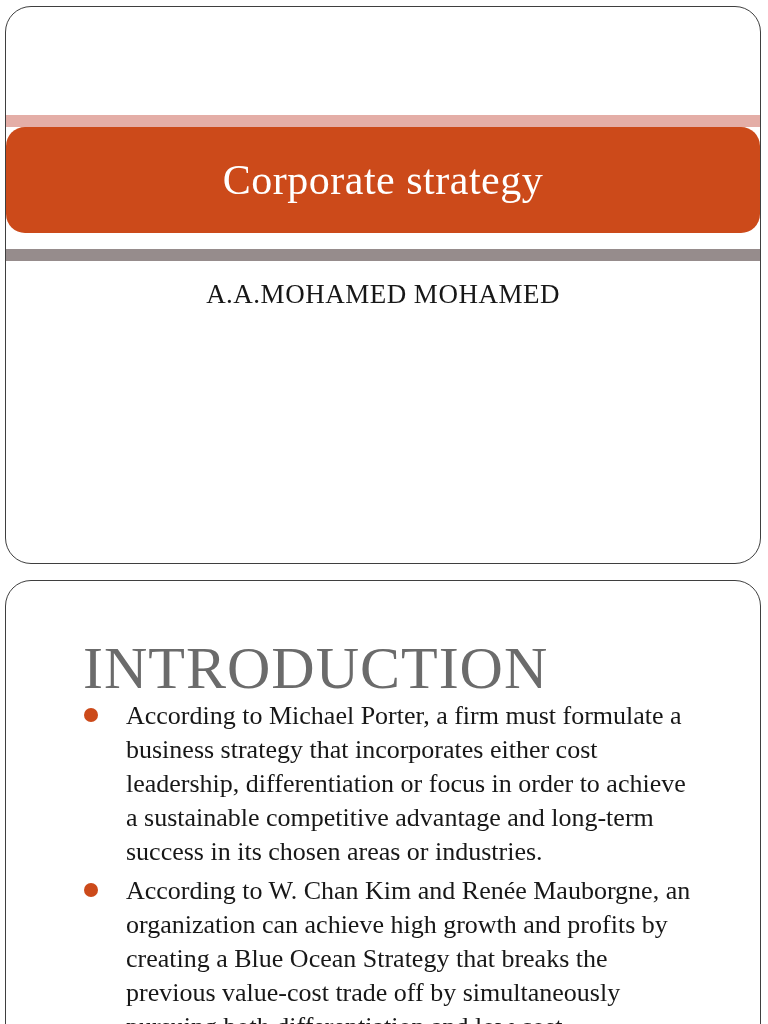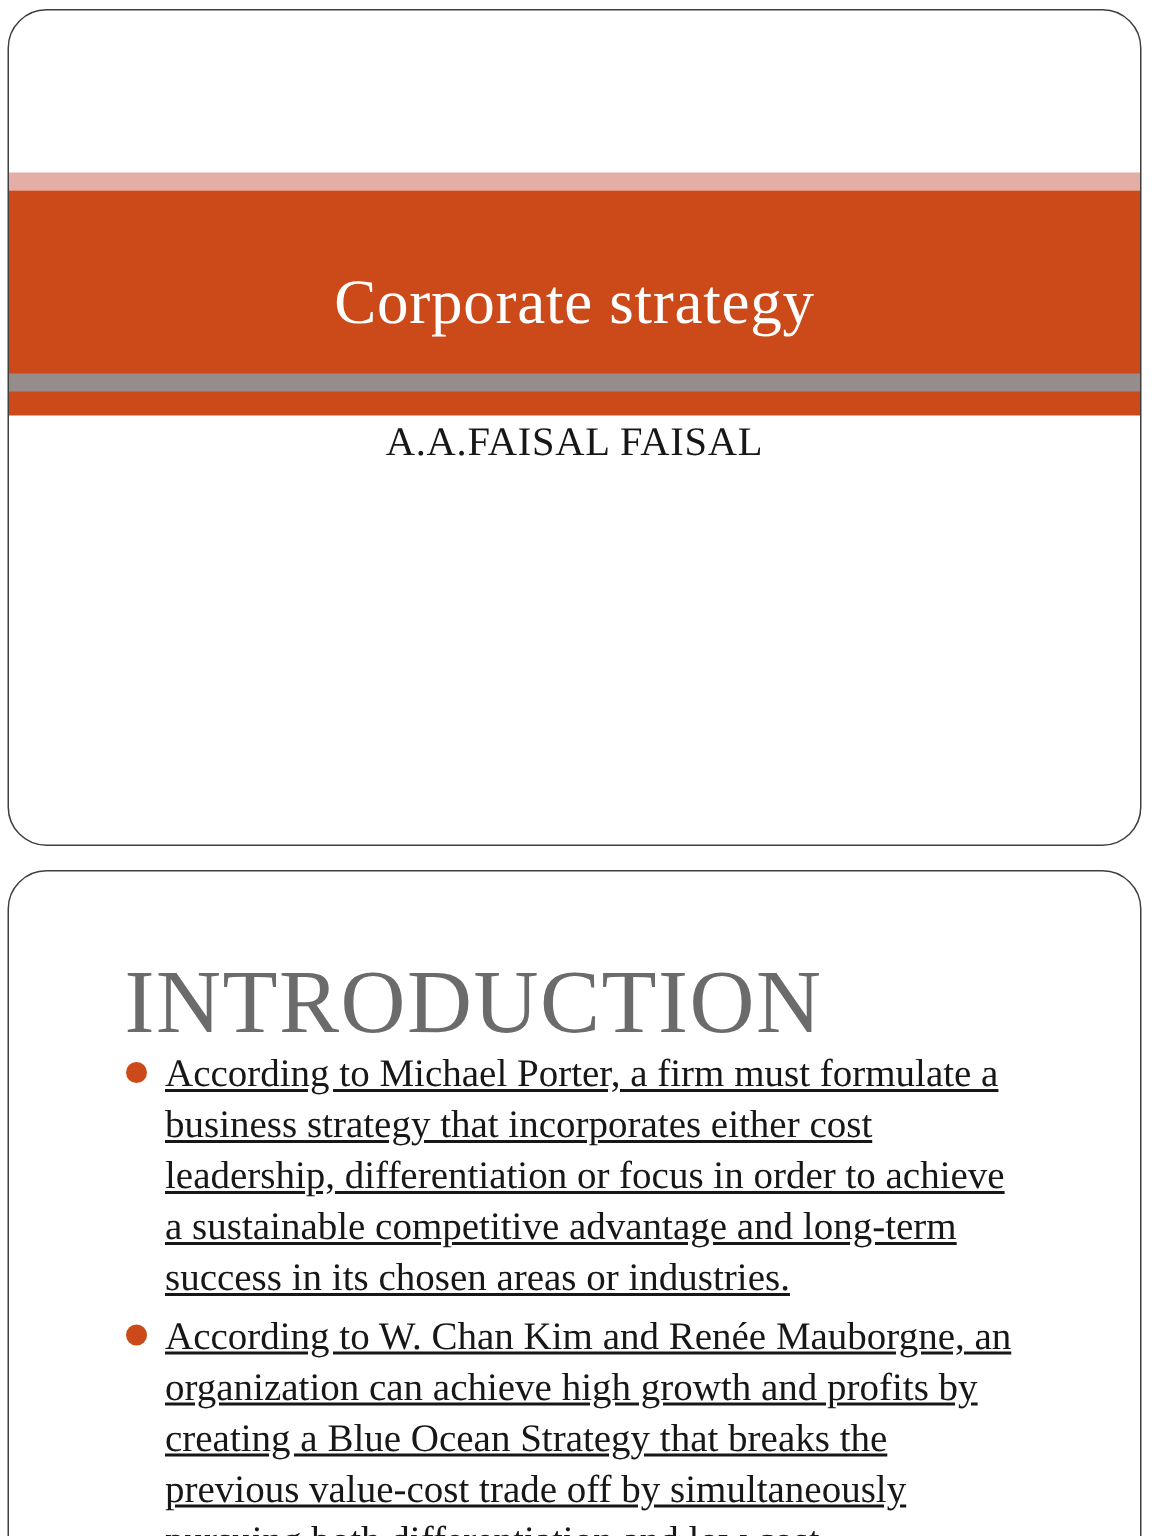--- a/index.html
+++ b/index.html
@@ -21,23 +21,23 @@
   .slide-1 { top: 6px; height: 558px; overflow: hidden; }
   .slide-2 { top: 580px; height: 470px; }
 
   .band-pink {
     position: absolute; left: 0; right: 0;
     top: 108px; height: 12px;
     background: var(--banner-pink, #e4aea7);
   }
   .band-orange {
     position: absolute; left: 0; right: 0;
-    top: 120px; height: 150px;
+    top: 120px; height: 106px;
     background: var(--banner-orange, #cc4a1a);
-    display: flex; align-items: center; justify-content: center;
+    display: flex; align-items: center; justify-content: center; border-radius: 19px;
   }
   .slide-title {
     color: var(--title-text, #ffffff);
     font-size: 42px;
     font-weight: normal;
     letter-spacing: 0.5px;
   }
   .band-gray {
     position: absolute; left: 0; right: 0;
     top: 242px; height: 12px;
@@ -72,39 +72,38 @@
     margin-bottom: 5px;
   }
   .bullet-dot {
     flex: 0 0 14px;
     width: 14px; height: 14px;
     border-radius: 50%;
     background: var(--bullet-orange, #cc4a1a);
     margin-top: 9px;
   }
   .bullet-text {
-    margin-left: 12px;
+    margin-left: 28px;
     width: 644px;
     font-size: 26px;
     line-height: 34px;
     color: var(--body-text, #151515);
     white-space: pre-line;
-    text-decoration: underline;
   }
 </style>
 </head>
 <body>
 
 <div class="slide slide-1">
   <div class="band-pink"></div>
   <div class="band-orange">
     <h1 class="slide-title">Corporate strategy</h1>
   </div>
   <div class="band-gray"></div>
-  <div class="slide-author">A.A.FAISAL FAISAL</div>
+  <div class="slide-author">A.A.MOHAMED MOHAMED</div>
 </div>
 
 <div class="slide slide-2">
   <h2 class="slide-heading">INTRODUCTION</h2>
   <div class="bullets">
     <div class="bullet">
       <span class="bullet-dot"></span>
       <div class="bullet-text">According to Michael Porter, a firm must formulate a
 business strategy that incorporates either cost
 leadership, differentiation or focus in order to achieve

